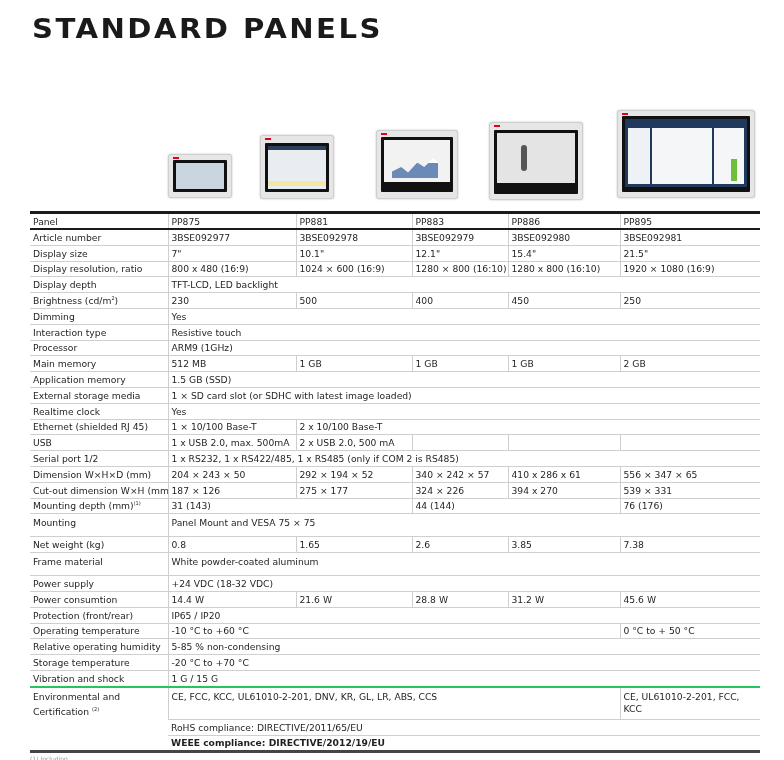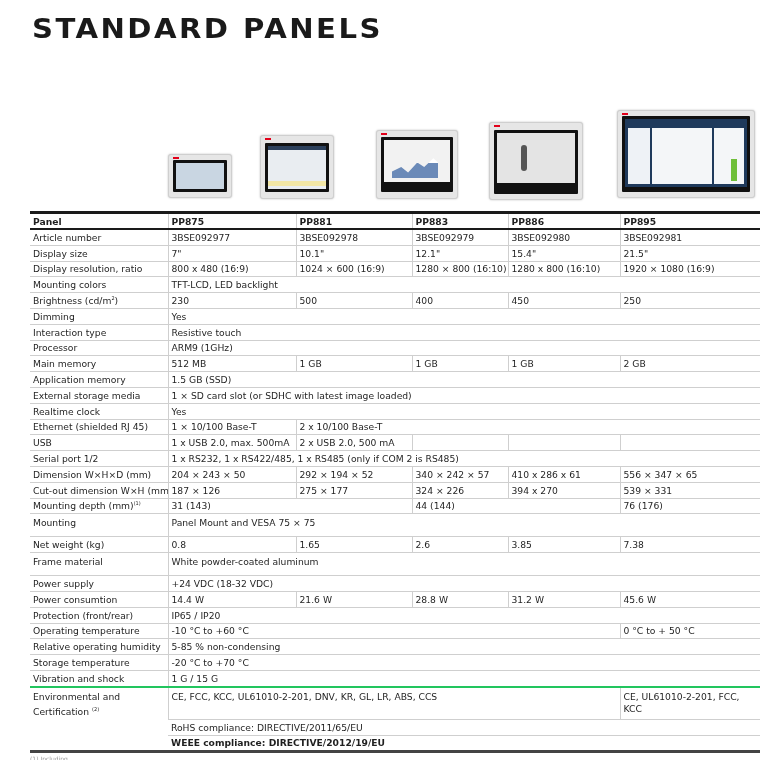--- a/index.html
+++ b/index.html
@@ -5,21 +5,21 @@
   html,body{margin:0;padding:0;background:#ffffff;}
   body{width:784px;height:760px;position:relative;overflow:hidden;font-family:"DejaVu Sans","Liberation Sans",sans-serif;color:#1f1f1f;}
   .title{position:absolute;left:32px;top:14px;font-family:"DejaVu Sans","Liberation Sans",sans-serif;font-weight:bold;font-size:26px;letter-spacing:2.2px;color:#1a1a1a;transform:scaleX(1.12);transform-origin:left top;}
   .panel-img{position:absolute;background:#e6e6e6;border:1px solid #cfcfcf;border-radius:3px;box-shadow:0 0 2px #bbb;}
   .panel-img .bezel{position:absolute;background:#111;border-radius:1px;}
   .panel-img .screen{position:absolute;background:#dfe6ee;overflow:hidden;}
   .panel-img .logo{position:absolute;width:6px;height:2px;background:#e2001a;top:2px;left:4px;}
   table.spec{position:absolute;left:30px;top:211px;width:730px;border-collapse:collapse;table-layout:fixed;font-size:9.2px;}
   table.spec td{border-bottom:1.5px solid #cfcfcf;padding:0 3px;height:14.8px;vertical-align:middle;white-space:nowrap;overflow:hidden;}
   table.spec td + td{border-left:1.5px solid #cfcfcf;}
-  table.spec tr.head td{font-weight:bold;border-top:3px solid #1a1a1a;border-bottom:2px solid #1a1a1a;height:14px;margin-left:26px;}
+  table.spec tr.head td{font-weight:normal;border-top:3px solid #1a1a1a;border-bottom:2px solid #1a1a1a;height:14px;margin-left:26px;}
   table.spec tr.tall td{height:19px;vertical-align:top;padding-top:3px;margin-top:40px;}
   table.spec tr.env td{border-top:2px solid #22c55e;vertical-align:top;padding-top:3px;height:28px;white-space:normal;line-height:12px;margin-top:20px;}
   table.spec tr.last td{border-bottom:3px solid #444;font-weight:bold;}
   sup{font-size:5px;vertical-align:super;}
   .foot{position:absolute;left:30px;top:755px;font-size:6px;color:#999;}
 </style>
 </head>
 <body>
 
 <div class="title">STANDARD PANELS</div>
@@ -98,21 +98,21 @@
   </tr>
   <tr>
     <td>Display resolution, ratio</td>
     <td>800 x 480 (16:9)</td>
     <td>1024 × 600 (16:9)</td>
     <td>1280 × 800 (16:10)</td>
     <td>1280 x 800 (16:10)</td>
     <td>1920 × 1080 (16:9)</td>
   </tr>
   <tr>
-    <td>Mounting colors</td>
+    <td>Display depth</td>
     <td colspan="5">TFT-LCD, LED backlight</td>
   </tr>
   <tr>
     <td>Brightness (cd/m<sup>2</sup>)</td>
     <td>230</td>
     <td>500</td>
     <td>400</td>
     <td>450</td>
     <td>250</td>
   </tr>

